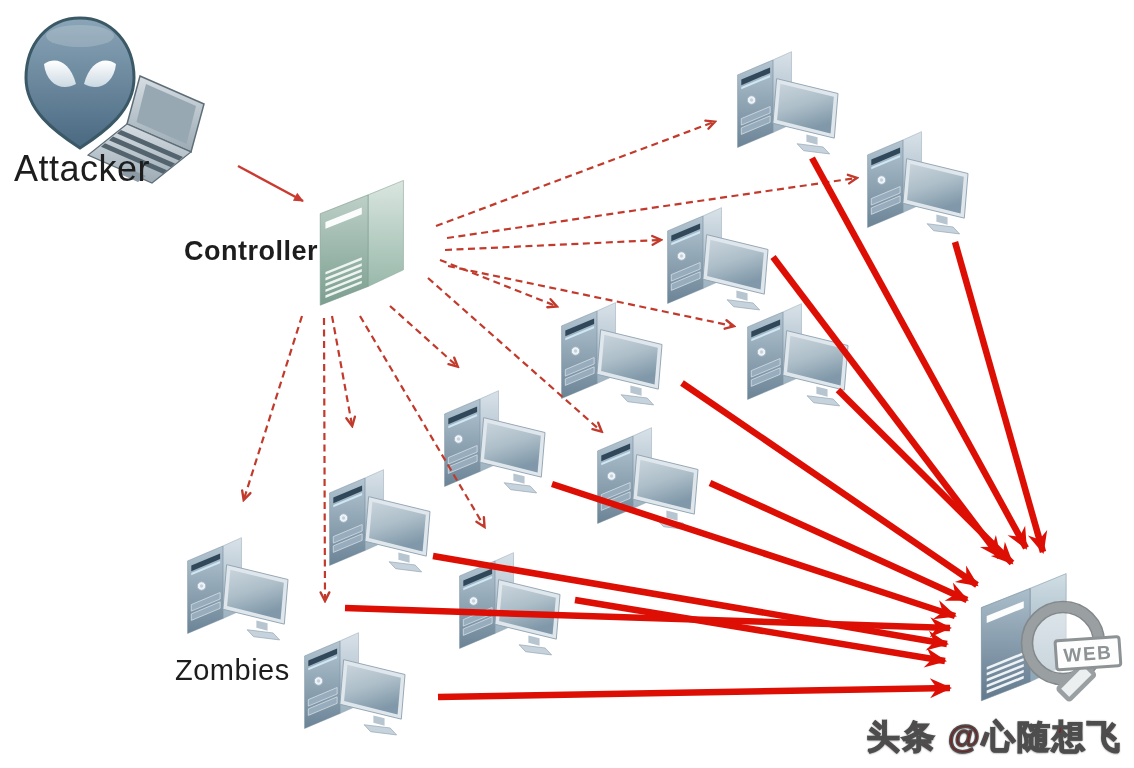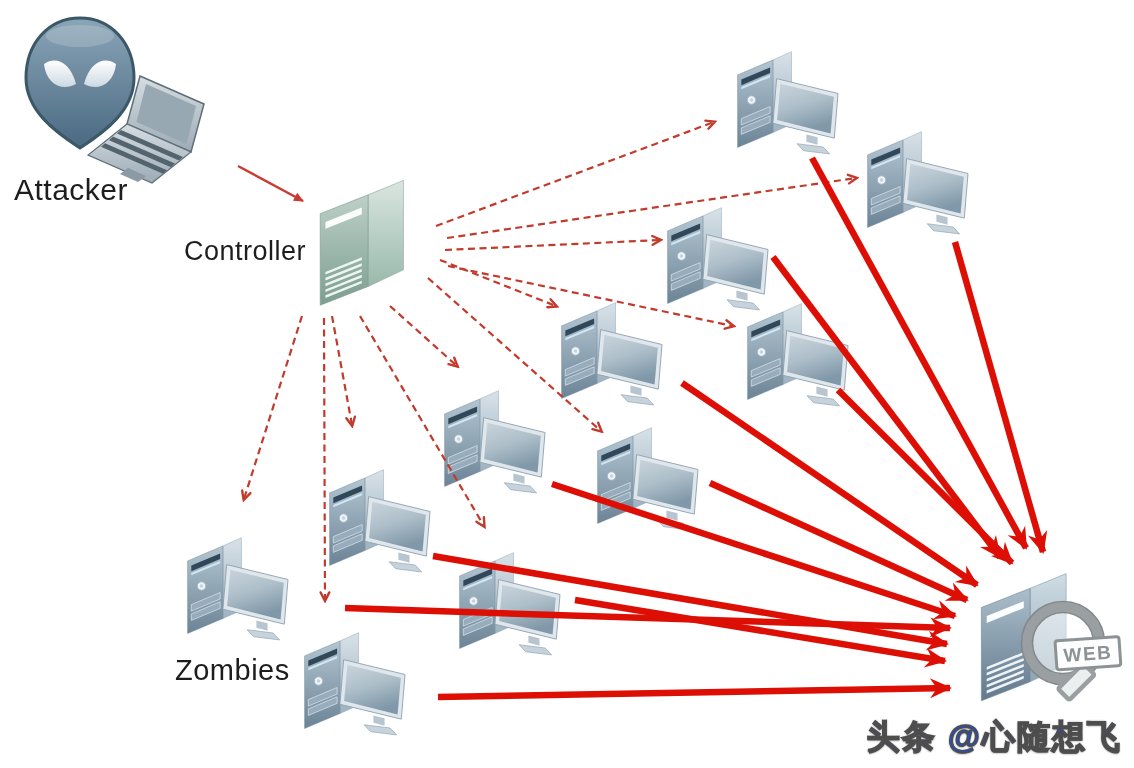--- a/index.html
+++ b/index.html
@@ -1,24 +1,24 @@
 <!DOCTYPE html>
 <html><head>
 <meta charset="utf-8">
 <style>
   html,body{margin:0;padding:0;background:#ffffff;}
   .stage{position:relative;width:1134px;height:768px;background:#ffffff;overflow:hidden;
          font-family:"Liberation Sans",sans-serif;}
   .stage svg{position:absolute;left:0;top:0;}
   .node-label{position:absolute;color:#1d1d1d;white-space:nowrap;letter-spacing:.5px;}
-  #label-attacker{left:14px;top:173px;font-size:30px;}
-  #label-controller{left:184px;top:236px;font-size:27px;}
+  #label-attacker{left:14px;top:148px;font-size:36px;}
+  #label-controller{left:184px;top:236px;font-size:27px;font-weight:bold;}
   #label-zombies{left:175px;top:654px;font-size:29px;}
   .watermark{position:absolute;right:12px;bottom:8px;font-size:33px;font-weight:700;
-             letter-spacing:2px;color:#1d4ed8;-webkit-text-stroke:1.4px #4d4d4d;
+             letter-spacing:2px;color:#7f1d1d;-webkit-text-stroke:1.4px #4d4d4d;
              text-shadow:0 0 2px rgba(55,55,55,.85),0 1px 2px rgba(55,55,55,.6);}
 </style>
 </head>
 <body>
 
 <div class="stage">
   <svg id="diagram" width="1134" height="768" viewBox="0 0 1134 768">
     <defs>
       <linearGradient id="gTFb" x1="0" y1="0" x2="0" y2="1">
         <stop offset="0" stop-color="#b3c5d1"></stop>

